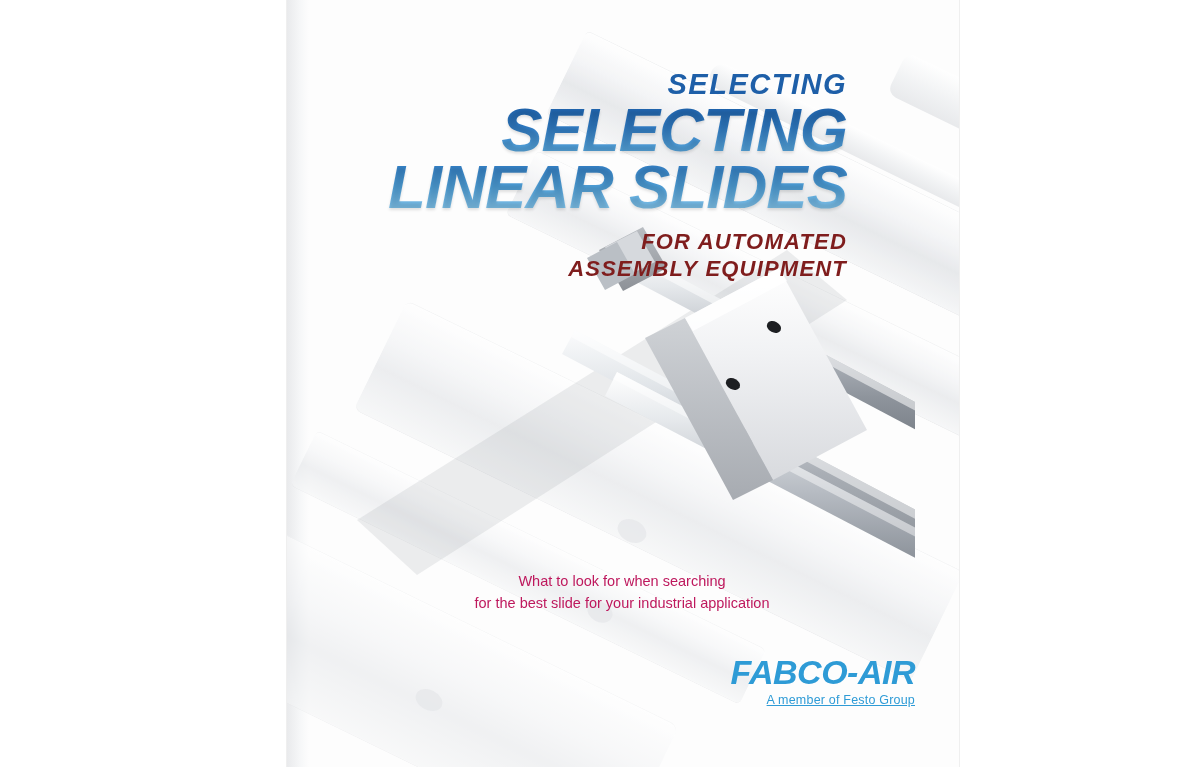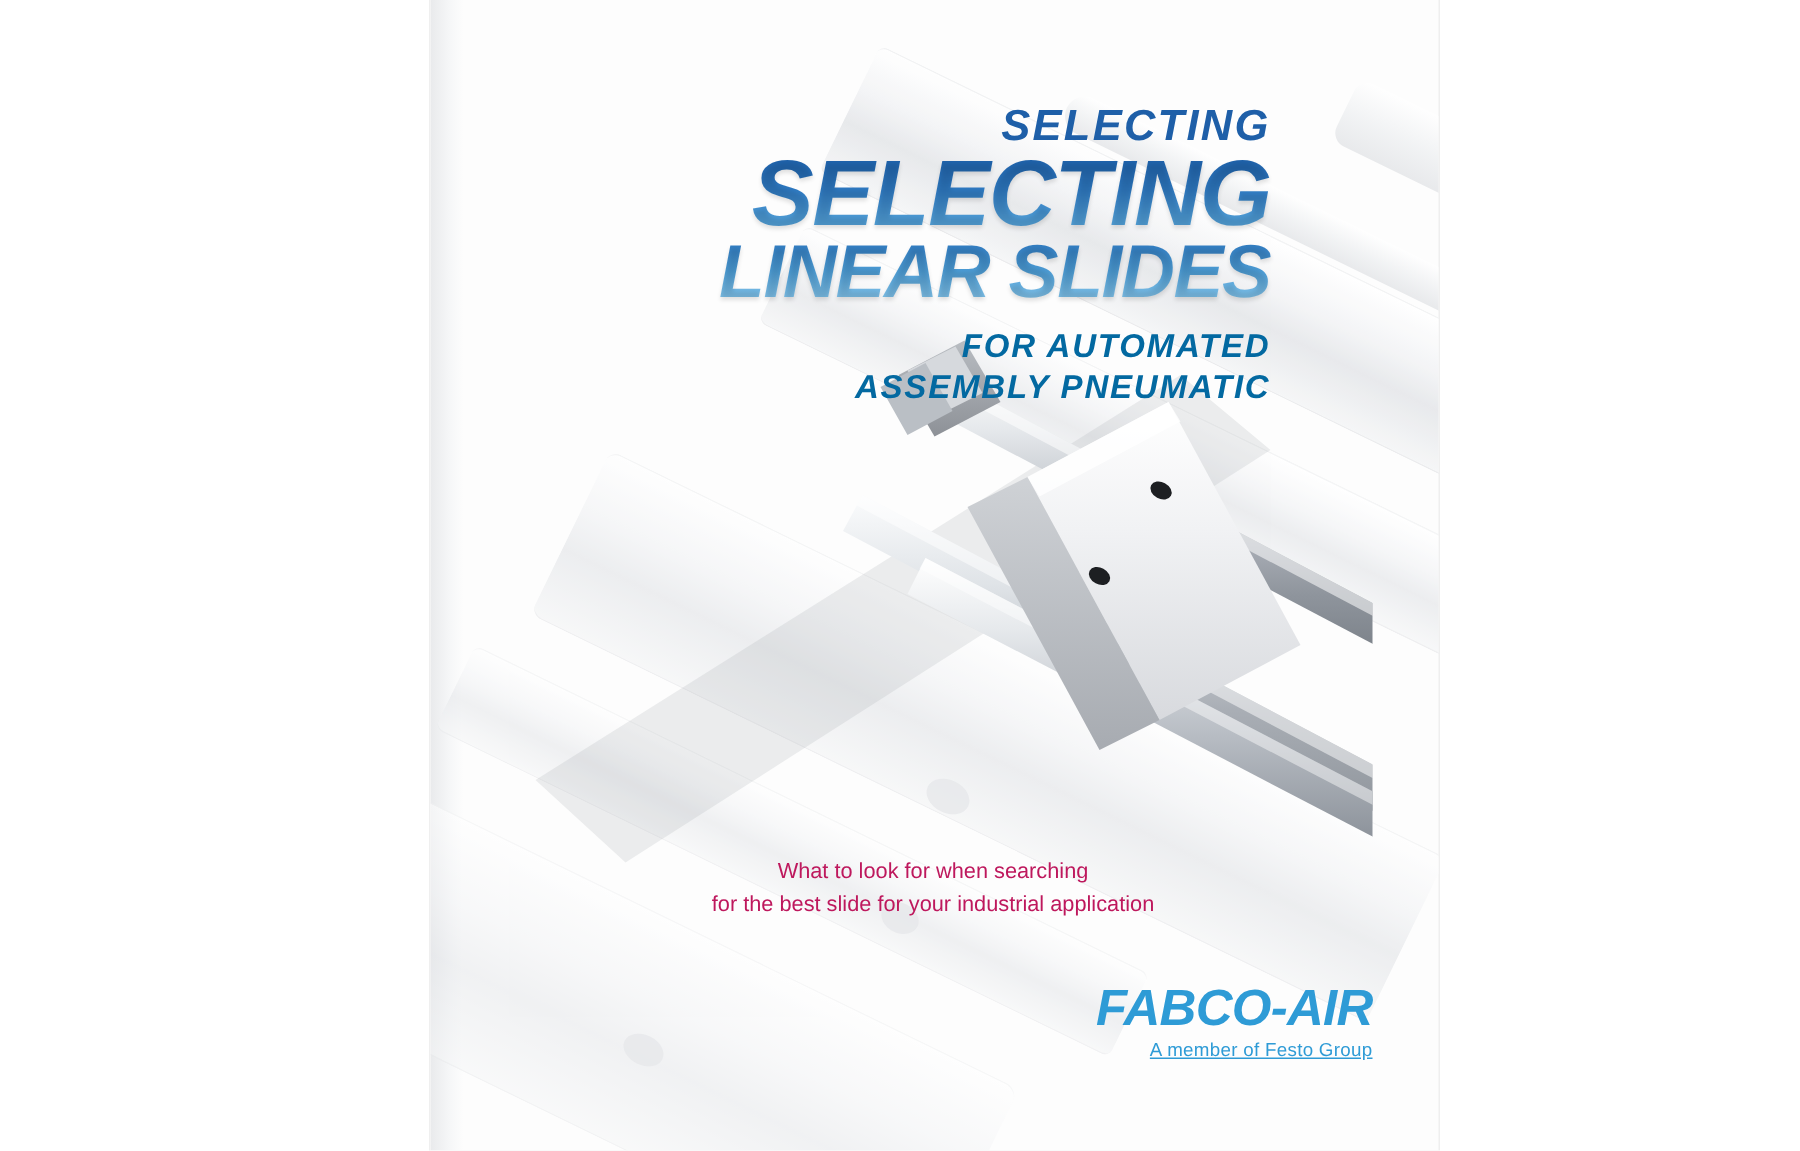--- a/index.html
+++ b/index.html
@@ -169,34 +169,34 @@
     margin: 0;
     color: #1e63ad;
     background: linear-gradient(to bottom, #1a5ba4 0%, #2f7bc4 45%, #62b2e4 100%);
     -webkit-background-clip: text;
     background-clip: text;
     -webkit-text-fill-color: transparent;
     text-shadow: 0 2px 3px rgba(0,0,0,.12);
   }
 
   .h-big.line2 {
-    font-size: 50px;
+    font-size: 62px;
     background: linear-gradient(to bottom, #2a74bd 0%, #4e9fd8 50%, #8fcdf0 100%);
     -webkit-background-clip: text;
     background-clip: text;
     -webkit-text-fill-color: transparent;
   }
 
   .subhead {
     font-family: "Liberation Sans", sans-serif;
     font-weight: bold;
     font-style: italic;
     font-size: 22px;
     letter-spacing: 1.2px;
-    color: #0369a1;
+    color: #7f1d1d;
     line-height: 1.22;
     margin: 14px 0 0 0;
   }
 
   
   #product {
     position: absolute;
     left: 0;
     top: 0;
     width: 628px;
@@ -351,21 +351,21 @@
         <path d="M714 520 L776 528 L772 560 L712 550 Z" fill="#cdd0d5"></path>
       </g>
     </svg>
 
     <div class="title-block">
       <p class="kicker">SELECTING</p>
       <p class="h-big">SELECTING</p>
       <p class="h-big line2">LINEAR SLIDES</p>
       <p class="subhead">
         <span>FOR AUTOMATED</span><br>
-        <span>ASSEMBLY PNEUMATIC</span>
+        <span>ASSEMBLY EQUIPMENT</span>
       </p>
     </div>
 
     <div class="tagline">
       <span>What to look for when searching</span><br>
       <span>for the best slide for your industrial application</span>
     </div>
 
     <div class="logo-wrap">
       <div class="logo-main">FABCO-AIR</div>

